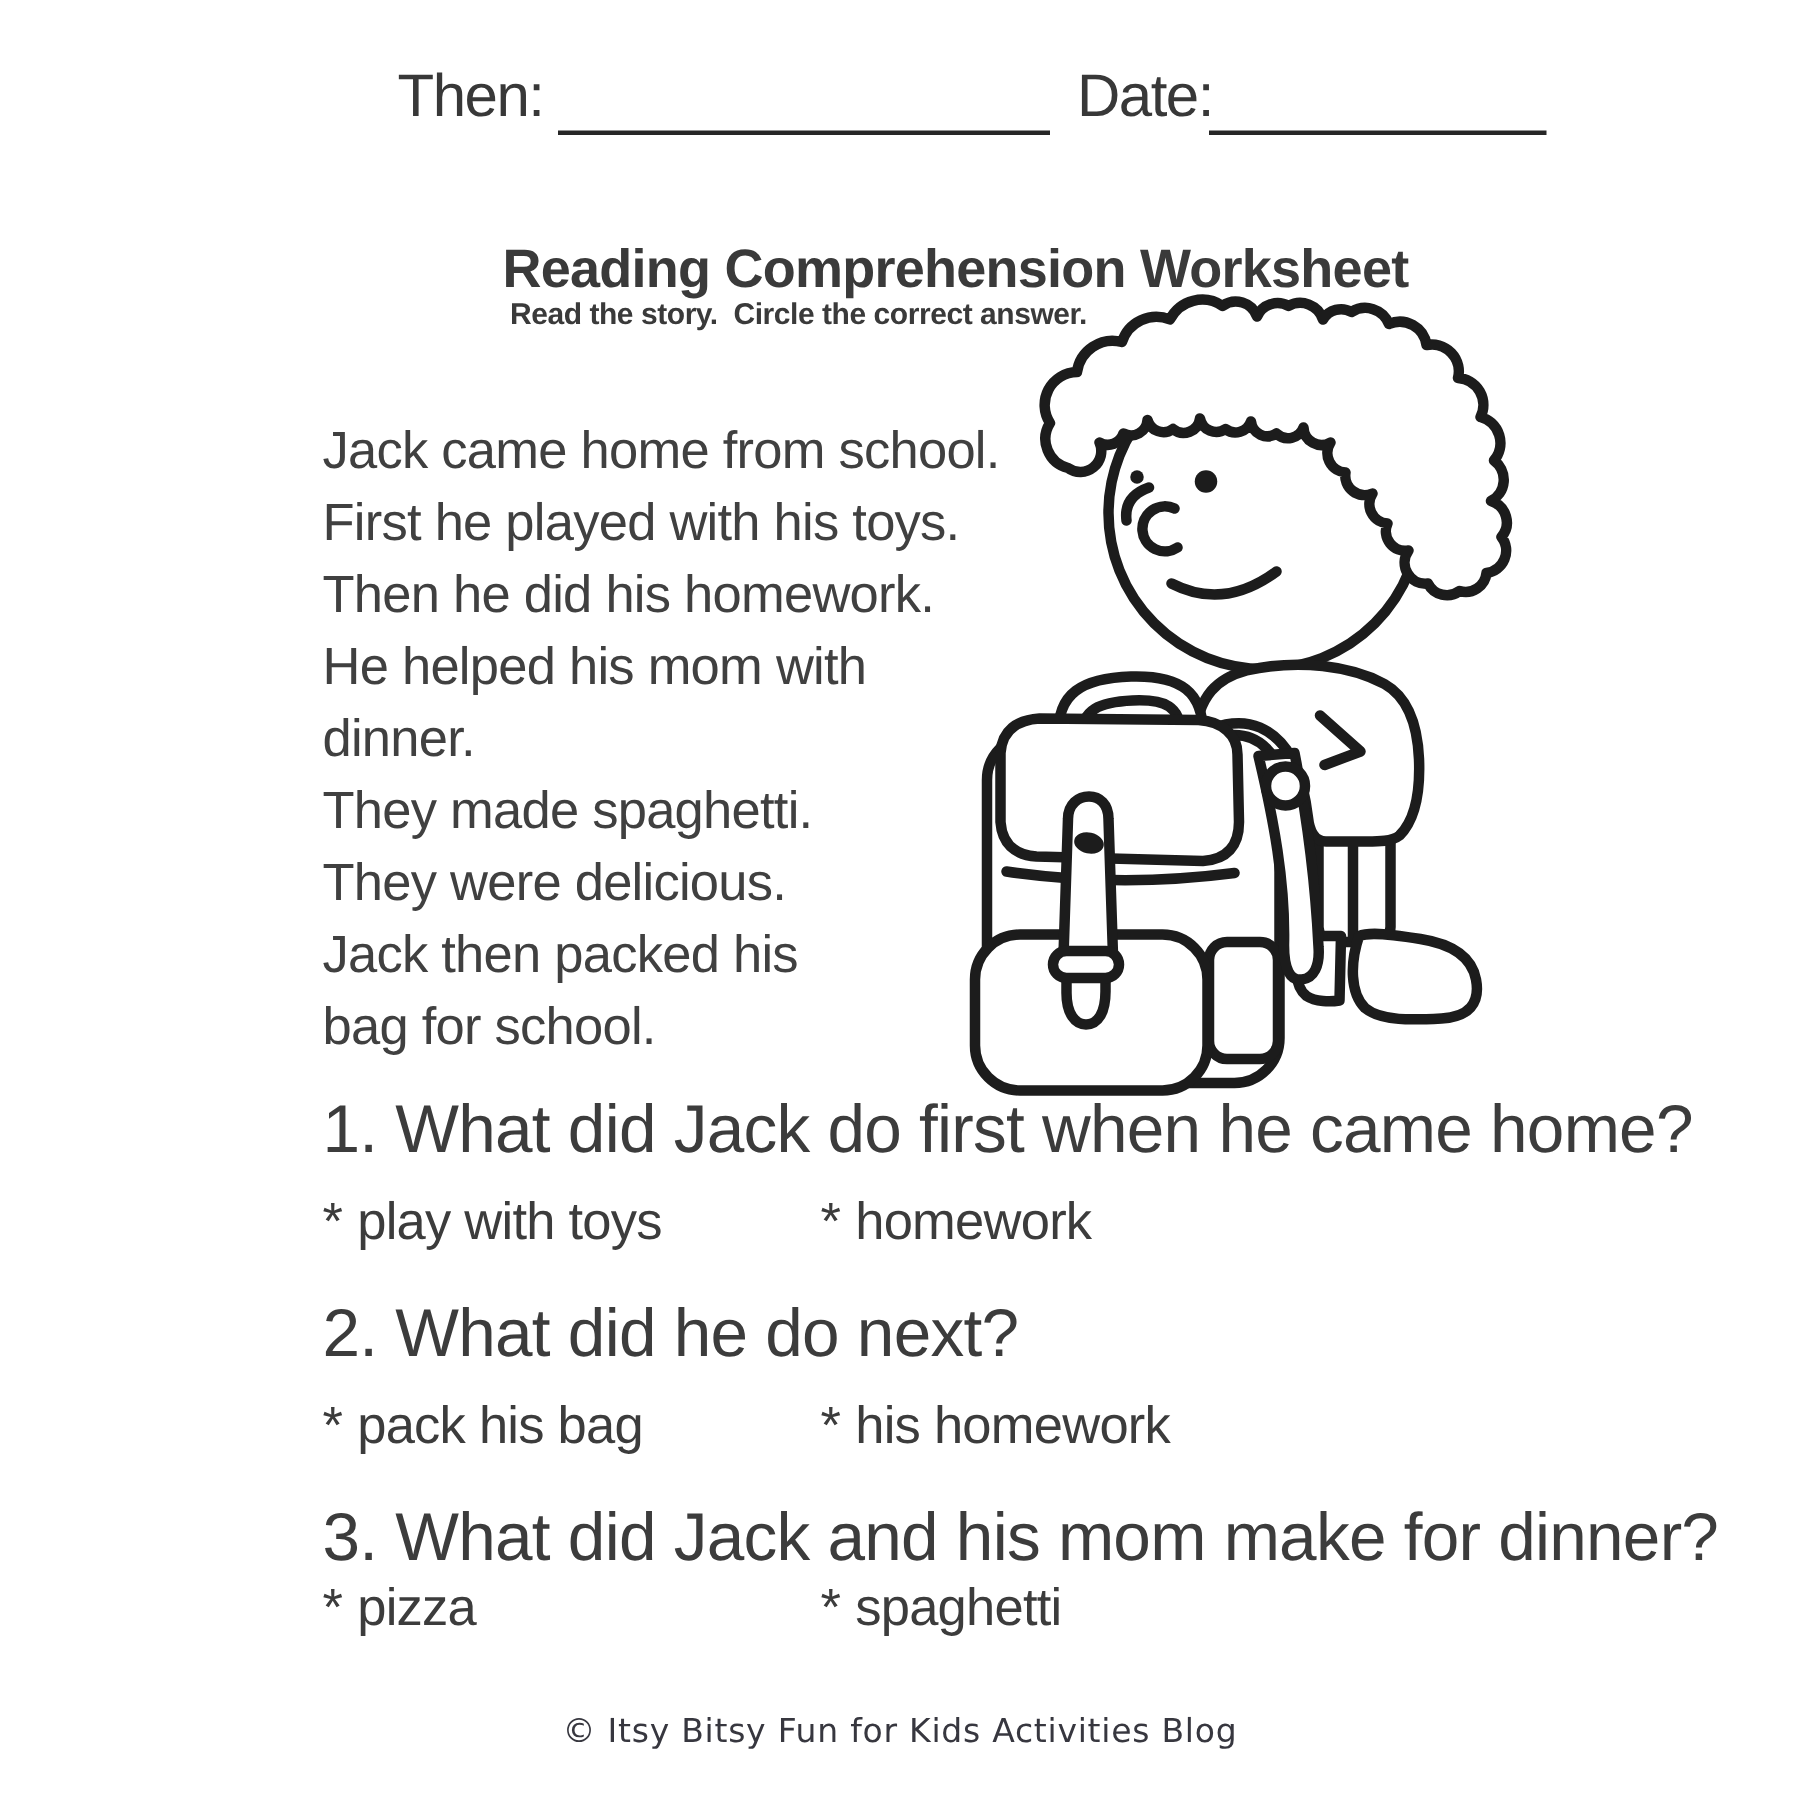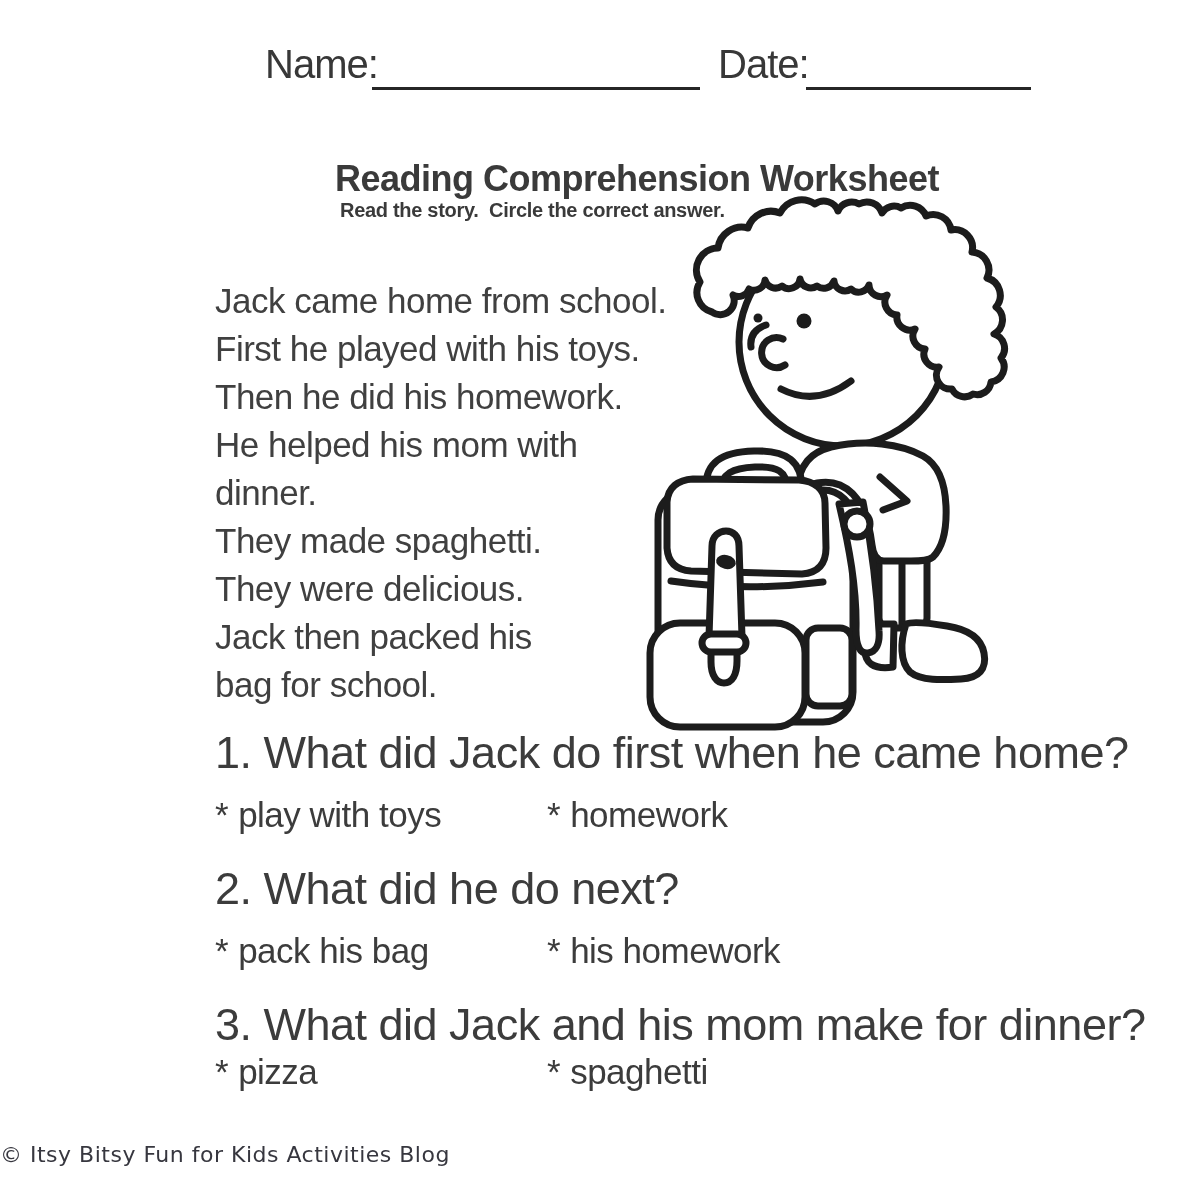--- a/index.html
+++ b/index.html
@@ -12,28 +12,28 @@
   .wline{position:absolute;height:3px;background:#262626;}
   .title{font-size:36px;font-weight:700;letter-spacing:-0.5px;color:#3a3a3a;}
   .instructions{font-size:20px;font-weight:700;letter-spacing:-0.3px;color:#3a3a3a;white-space:pre;margin-left:40px;}
   .story{font-size:35px;line-height:48px;letter-spacing:-0.5px;color:#404040;}
   .story div{white-space:nowrap;}
   .question{font-size:45px;letter-spacing:-0.5px;color:#3c3c3c;}
   .optrow{font-size:35px;letter-spacing:-0.5px;color:#3c3c3c;width:760px;height:44px;}
   .opt{position:absolute;top:0;cursor:pointer;}
   .opt.second{left:332px;}
   .opt .bullet{margin-right:10px;}
-  .footer{left:0;right:0;font-family:"DejaVu Sans",sans-serif;
+  .footer{left:0;right:0;text-align:center;font-family:"DejaVu Sans",sans-serif;
           font-size:22px;color:#37373f;letter-spacing:0.5px;}
   svg.illu{position:absolute;left:630px;top:190px;width:390px;height:550px;}
 </style>
 </head>
 <body>
 
-<div class="abs hdr-label" style="left:265px;top:42px;">Name:</div>
+<div class="abs hdr-label" style="left:265px;top:42px;">Then:</div>
 <div class="wline" style="left:372px;top:87px;width:328px;"></div>
 <div class="abs hdr-label" style="left:718px;top:42px;">Date:</div>
 <div class="wline" style="left:806px;top:87px;width:225px;"></div>
 
 <div class="abs title" style="left:335px;top:158px;">Reading Comprehension Worksheet</div>
 <div class="abs instructions" style="left:300px;top:199px;">Read the story.  Circle the correct answer.</div>
 
 <div class="abs story" style="left:215px;top:277px;">
   <div>Jack came home from school.</div>
   <div>First he played with his toys.</div>

